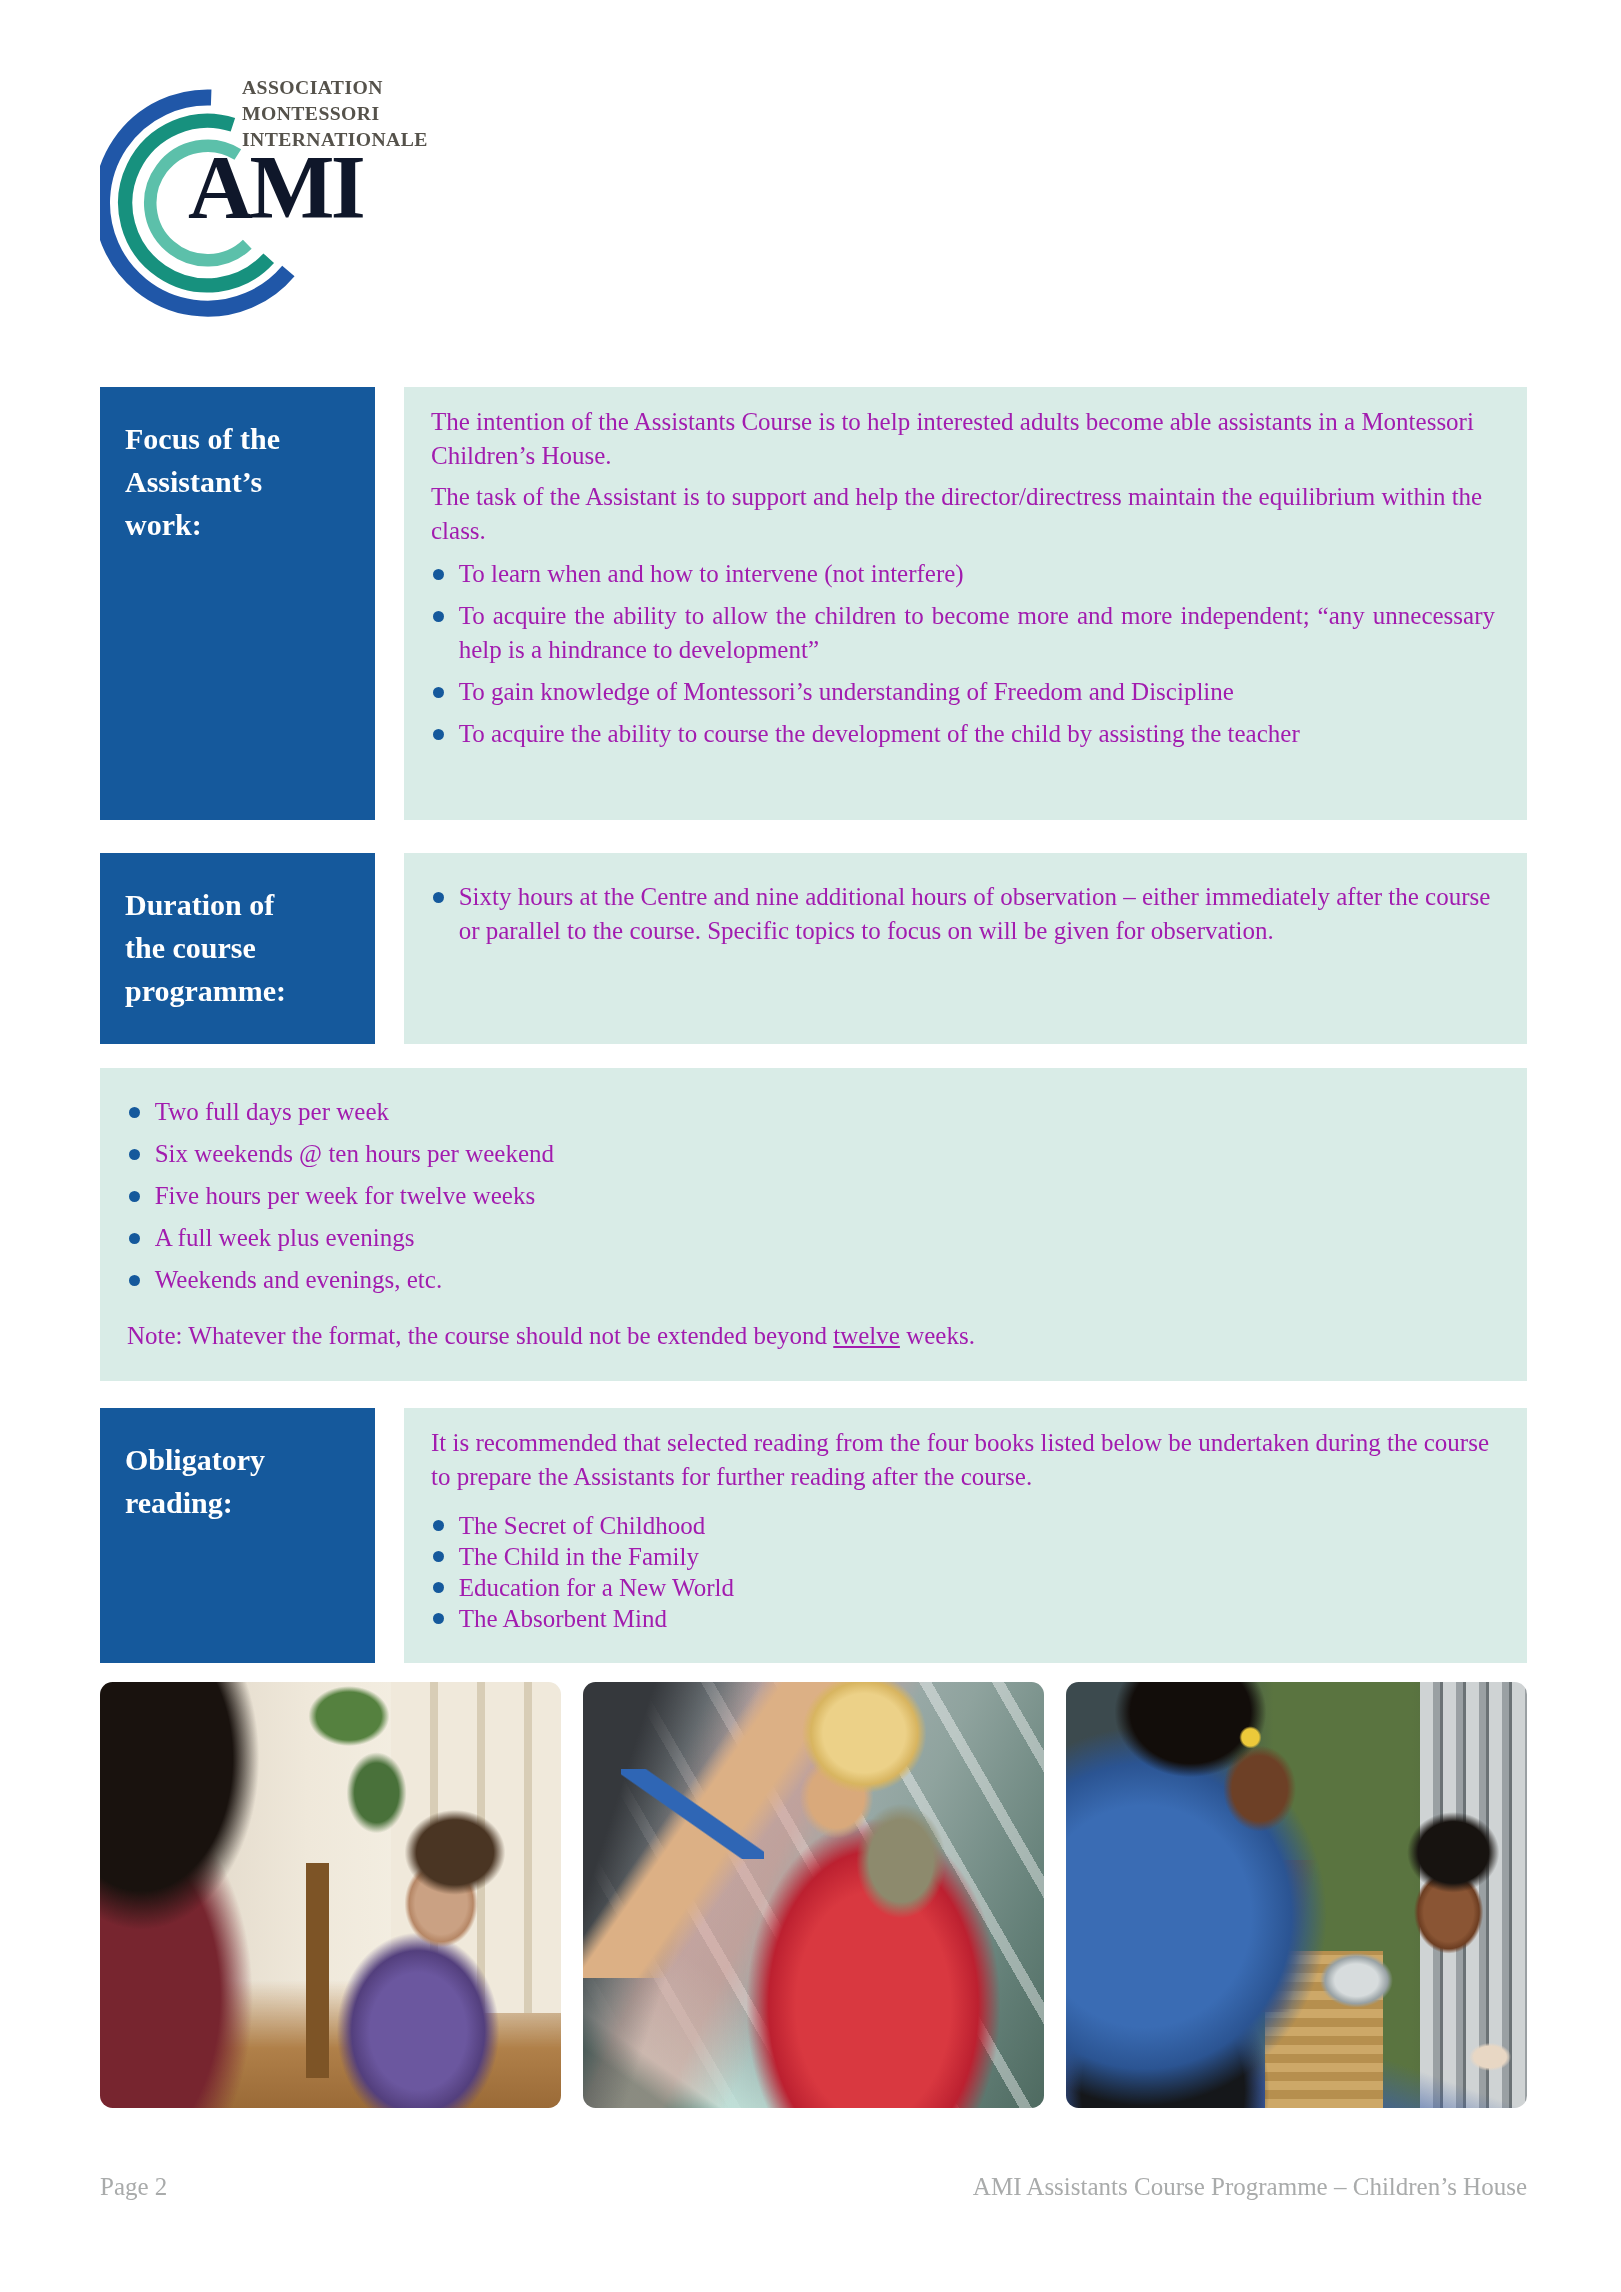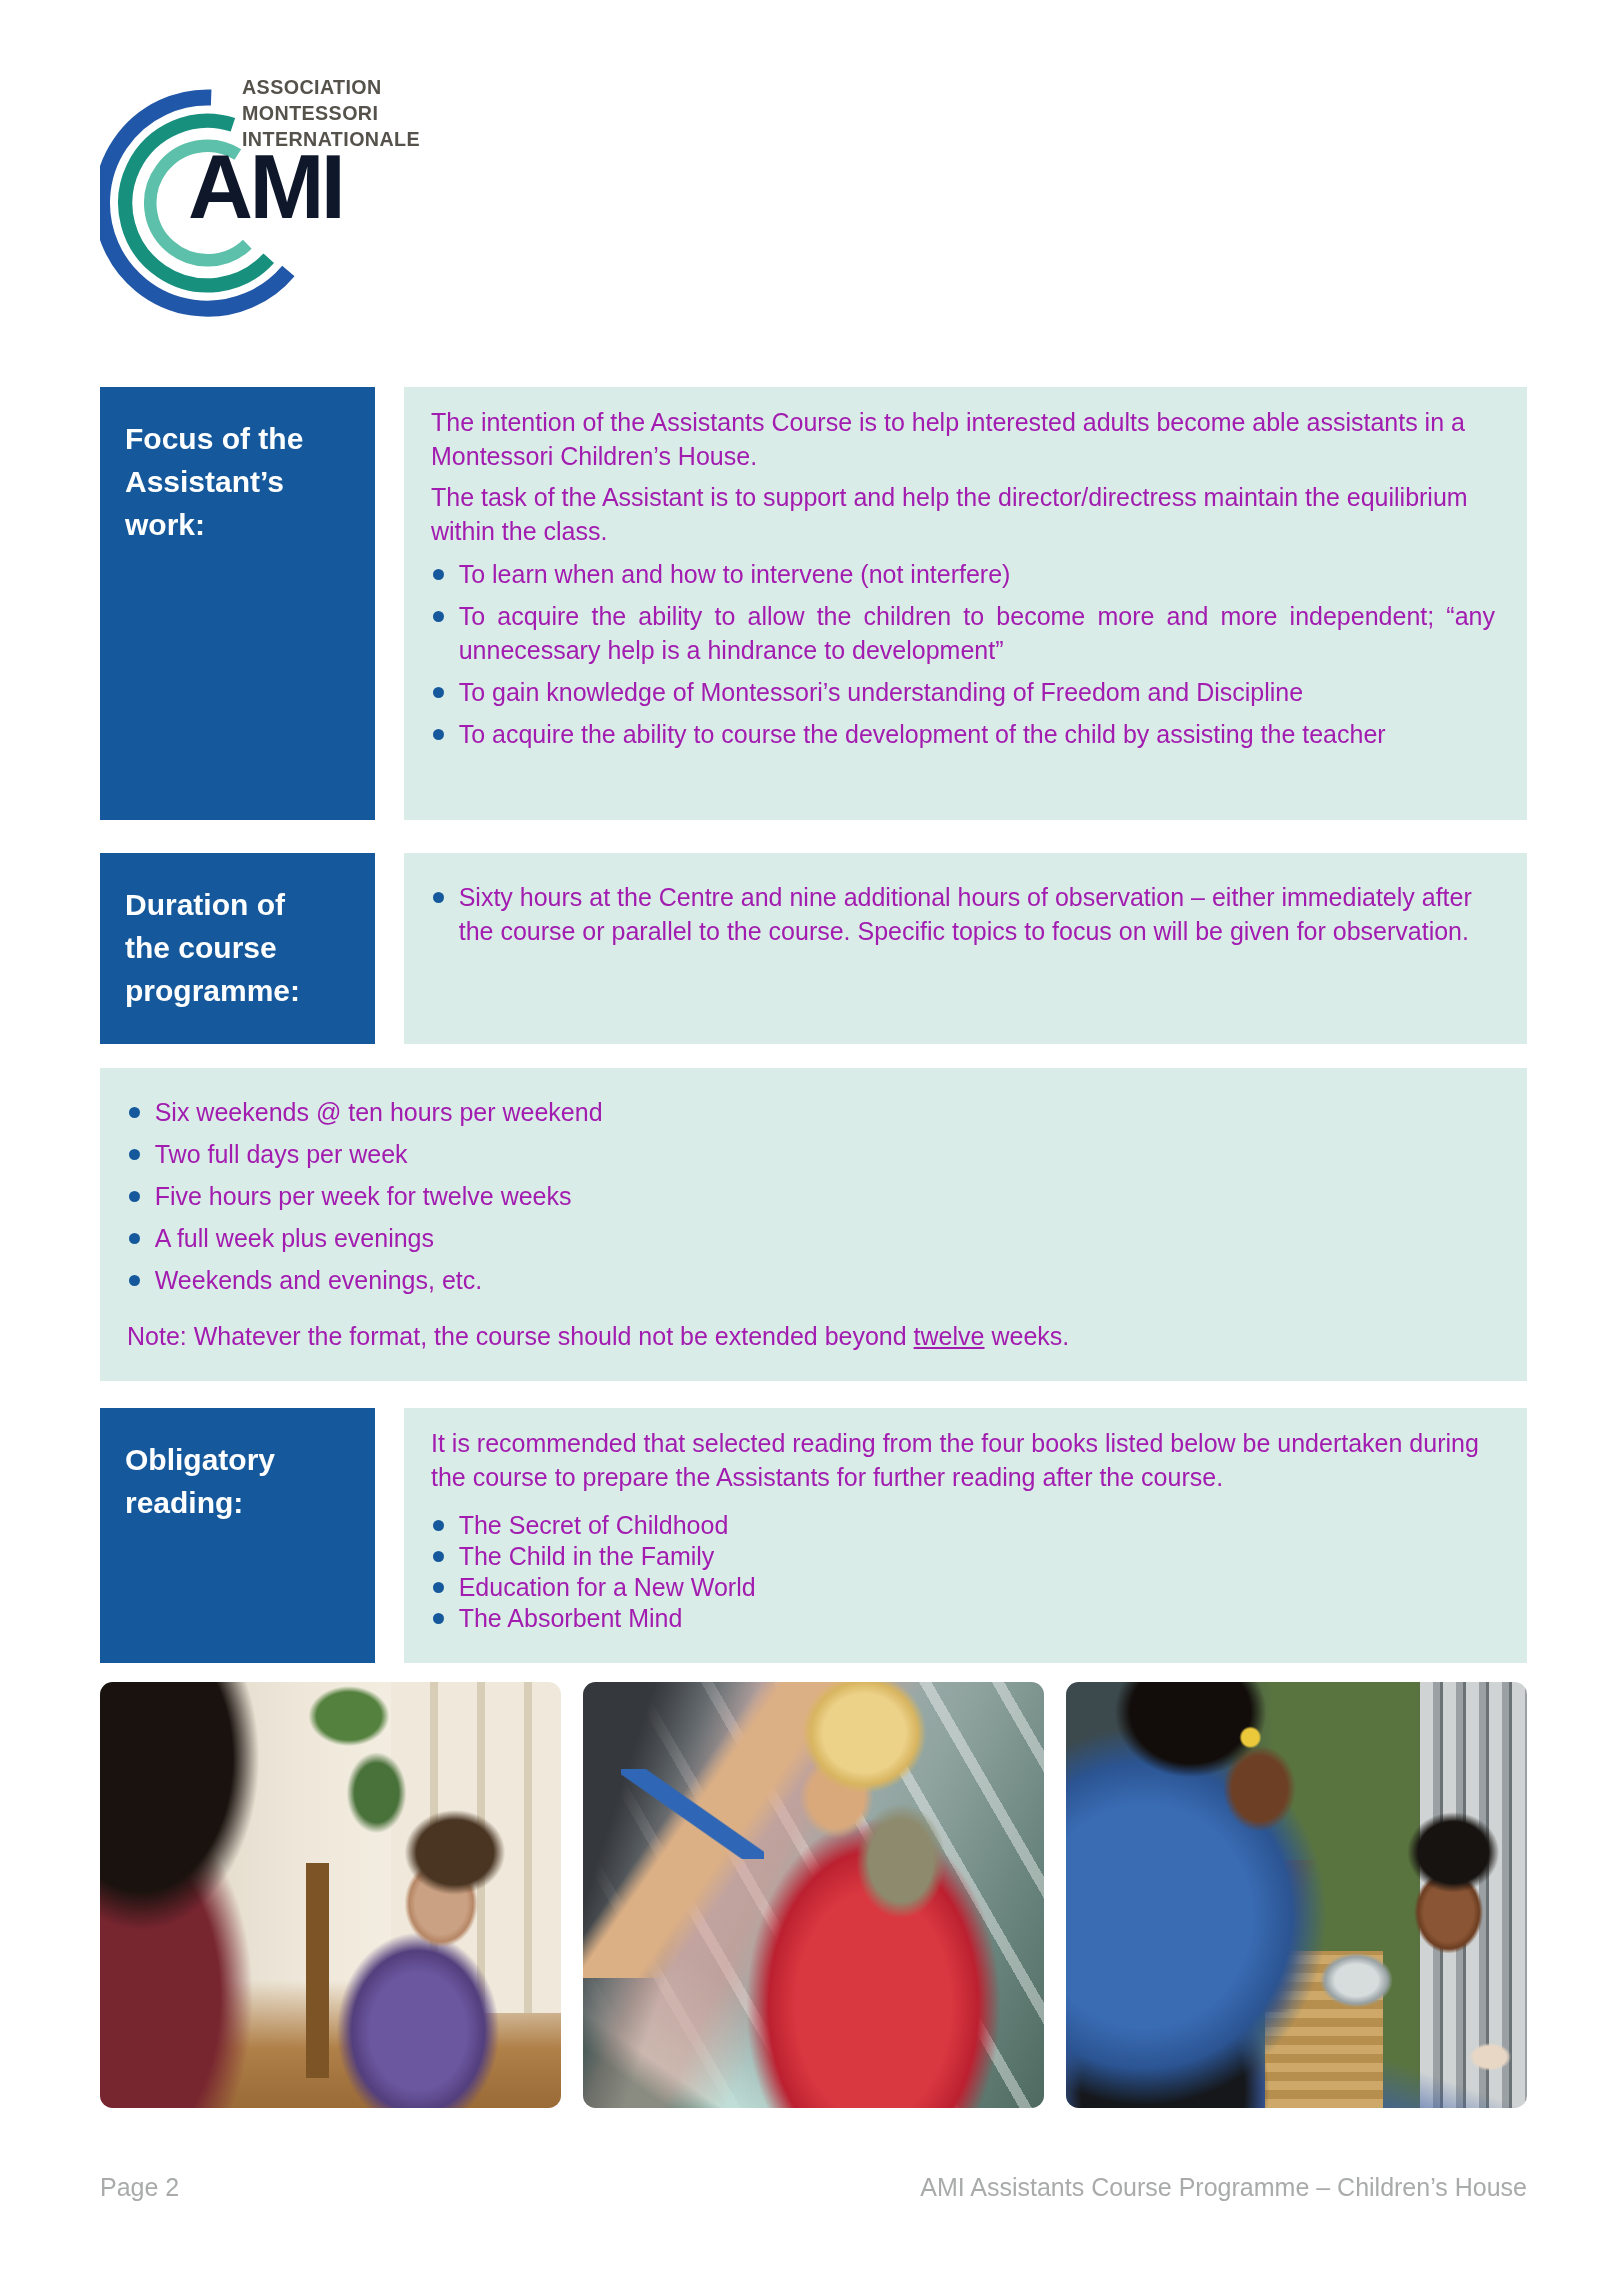--- a/index.html
+++ b/index.html
@@ -1,19 +1,19 @@
 <!DOCTYPE html>
 <html style="font-size:14.3px"><head>
 <meta charset="utf-8">
 <style>
   * { margin:0; padding:0; box-sizing:border-box; }
   html,body { background:#ffffff; }
   .page {
     position:relative; width:1622px; height:2293px; background:#ffffff;
-    font-family:Liberation Sans, sans-serif; overflow:hidden;
+    font-family:Liberation Serif, serif; overflow:hidden;
   }
 
   
   .logo { position:absolute; left:100px; top:56px; width:448px; height:273px; }
   .logo svg { position:absolute; left:0; top:19.7px; }
   .wordmark {
     position:absolute; left:142px; top:18px;
     font-size:19.7px; font-weight:bold; letter-spacing:0.4px;
     line-height:26px; color:#55524b; white-space:nowrap;
   }
@@ -179,25 +179,25 @@
             </li>
         </ul>
       </div>
     </section>
 
     <section class="row s3">
       <div class="content-box">
         <ul class="blist">
           <li>
               <span class="dot"></span>
+              <span class="btext">Two full days per week</span>
+            </li>
+          <li>
+              <span class="dot"></span>
               <span class="btext">Six weekends @ ten hours per weekend</span>
-            </li>
-          <li>
-              <span class="dot"></span>
-              <span class="btext">Two full days per week</span>
             </li>
           <li>
               <span class="dot"></span>
               <span class="btext">Five hours per week for twelve weeks</span>
             </li>
           <li>
               <span class="dot"></span>
               <span class="btext">A full week plus evenings</span>
             </li>
           <li>

